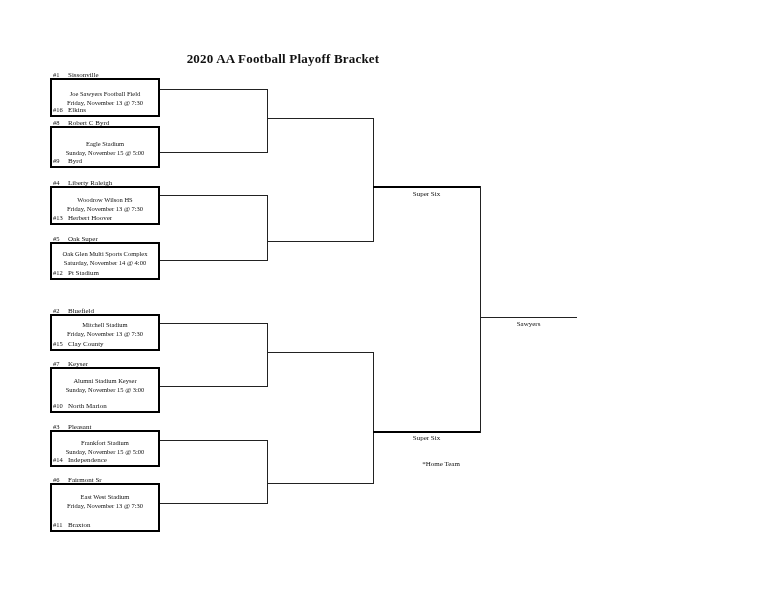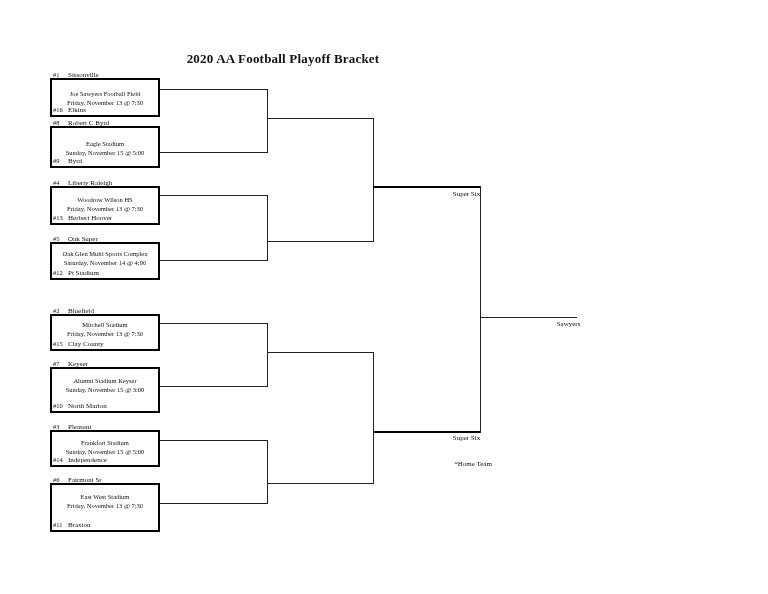--- a/index.html
+++ b/index.html
@@ -58,21 +58,21 @@
   
   .hline,.vline{position:absolute;background:#222;}
   .hline{height:1px;}
   .vline{width:1px;}
   .bold{background:#000;}
 
   
   .round-label{
     position:absolute;
     font-size:7px;line-height:8px;
-    text-align:center;white-space:nowrap;padding-left:40px;
+    text-align:center;white-space:nowrap;
   }
 </style>
 </head>
 <body>
 
 <div class="page">
 
   <div class="title">2020 AA Football Playoff Bracket</div>
 
   <div class="matchup m1">
@@ -203,16 +203,16 @@
   <div class="hline" style="left:267px;top:483px;width:107px;"></div>
 
   <div class="vline" style="left:373px;top:352px;height:132px;"></div>
   <div class="hline bold" style="left:373px;top:431px;width:108px;height:2px;"></div>
 
   <div class="vline" style="left:480px;top:186px;height:247px;"></div>
   <div class="hline" style="left:480px;top:317px;width:97px;"></div>
 
   <div class="round-label" style="left:373px;top:190px;width:107px;">Super Six</div>
   <div class="round-label" style="left:373px;top:434px;width:107px;">Super Six</div>
-  <div class="round-label" style="left:373px;top:460px;width:120px;font-family:Liberation Serif, serif;">*Home Team</div>
+  <div class="round-label" style="left:381px;top:460px;width:120px;font-family:Liberation Serif, serif;">*Home Team</div>
   <div class="round-label" style="left:480px;top:320px;width:97px;">Sawyers</div>
 
 </div>
 
 </body></html>

